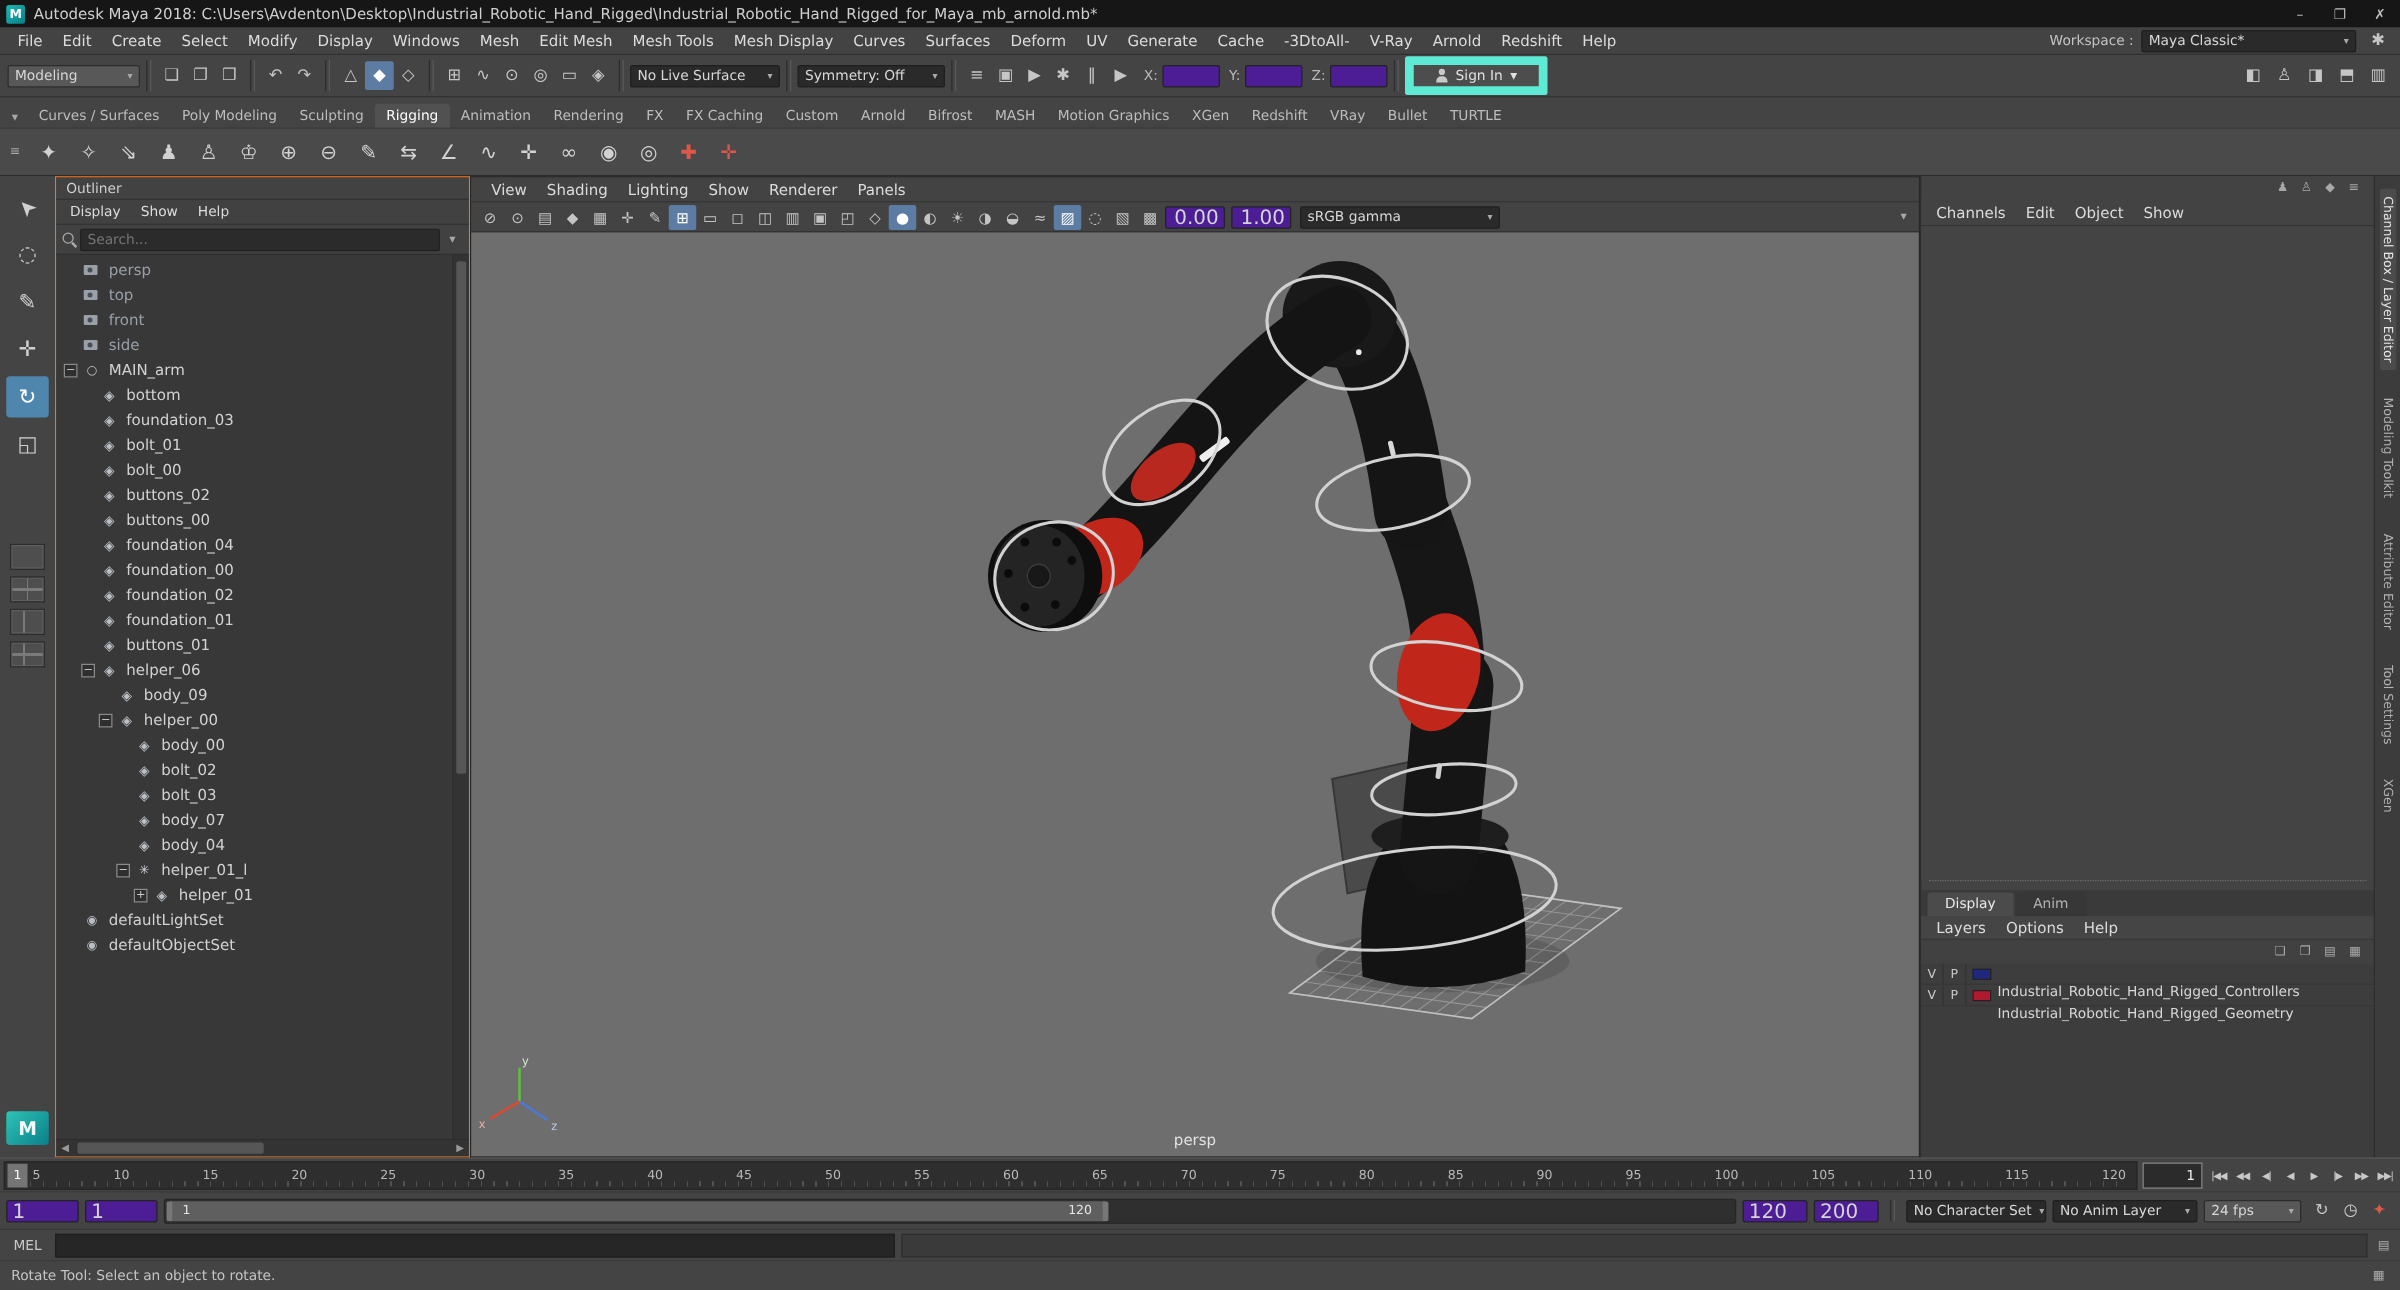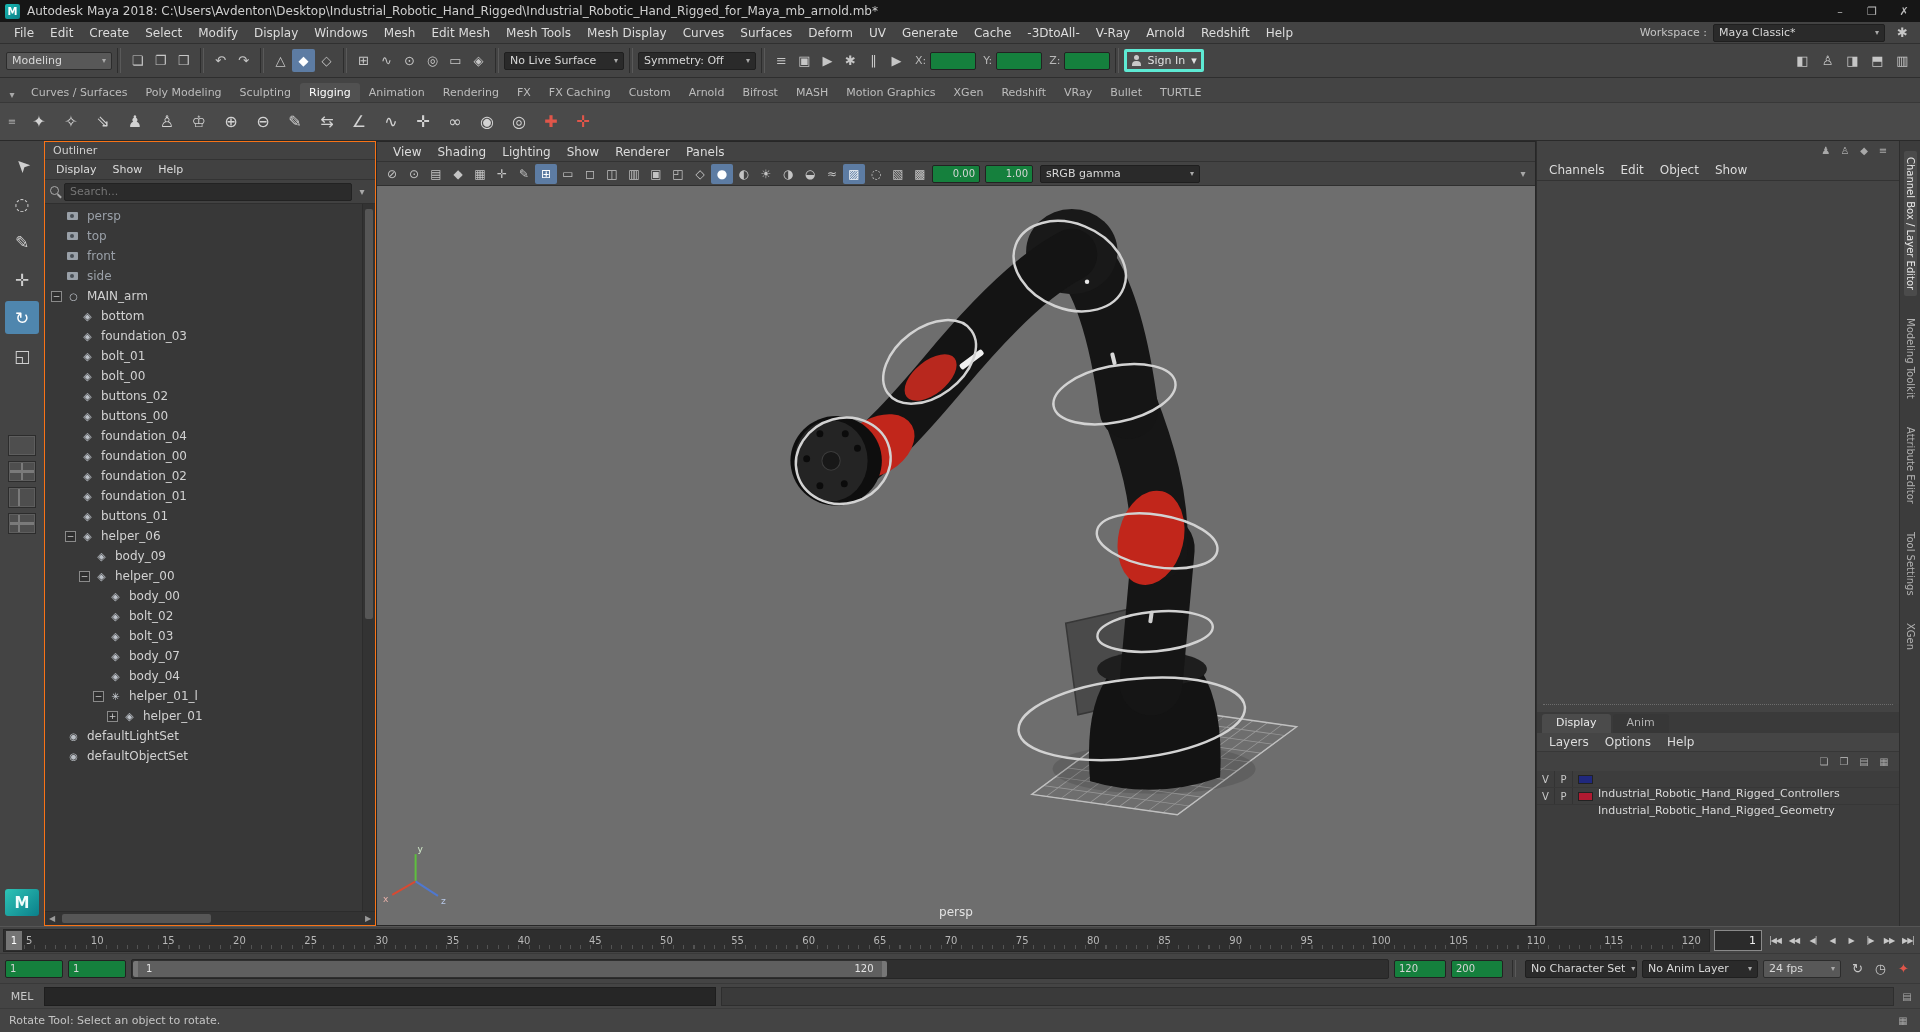--- a/index.html
+++ b/index.html
@@ -28,23 +28,23 @@
 
   
   .statusline{height:34px;background:#444;display:flex;align-items:center;padding:0 6px;gap:1px;
               border-bottom:1px solid #2e2e2e;flex:0 0 auto;}
   .sep{width:4px;align-self:stretch;margin:4px 4px;border-left:1px solid #2d2d2d;border-right:1px solid #595959;}
   .sl-icon{width:23px;height:23px;display:flex;align-items:center;justify-content:center;color:#c6c6c6;
            font-size:13px;border-radius:2px;flex:0 0 auto;}
   .sl-icon.active{background:#5d7ca3;color:#fff;}
   .sl-icon.red{color:#e0564a;}
   .coord-label{font-size:11px;color:#b9b9b9;margin:0 3px 0 6px;}
-  .field{height:18px;background:#15803d;border:1px solid #222;border-radius:2px;display:flex;align-items:center;
-         padding:0 4px;font-size:10px;color:#d5d5d5;}
-  .signin{display:flex;align-items:center;gap:6px;padding:2px 4px;background:#4d4d4d;border:3px solid #5eead4;
+  .field{height:18px;background:#4c1d95;border:1px solid #222;border-radius:2px;display:flex;align-items:center;
+         padding:0 4px;font-size:16px;color:#d5d5d5;}
+  .signin{display:flex;align-items:center;gap:6px;padding:2px 17px;background:#4d4d4d;border:7px solid #5eead4;
           border-radius:2px;font-size:11px;color:#e0e0e0;}
   .person{width:10px;height:11px;position:relative;}
   .person::before{content:'';position:absolute;left:3px;top:0;width:5px;height:5px;border-radius:50%;background:#c9c9c9;}
   .person::after{content:'';position:absolute;left:1px;top:6px;width:9px;height:5px;border-radius:4px 4px 0 0;background:#c9c9c9;}
   .right-icons{margin-left:auto;display:flex;gap:2px;}
 
   
   .shelftabs{height:25px;background:#444;display:flex;align-items:flex-end;padding:0 4px;gap:2px;
              border-bottom:1px solid #383838;flex:0 0 auto;}
   .shelf-tab{padding:3px 9px;font-size:11px;color:#bdbdbd;white-space:nowrap;}

